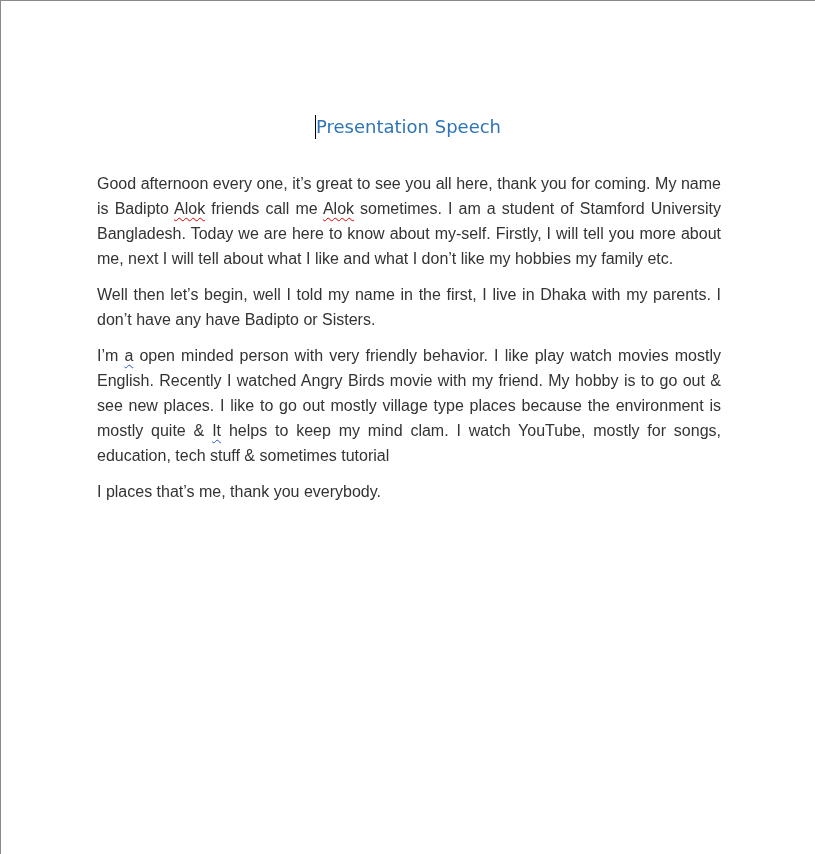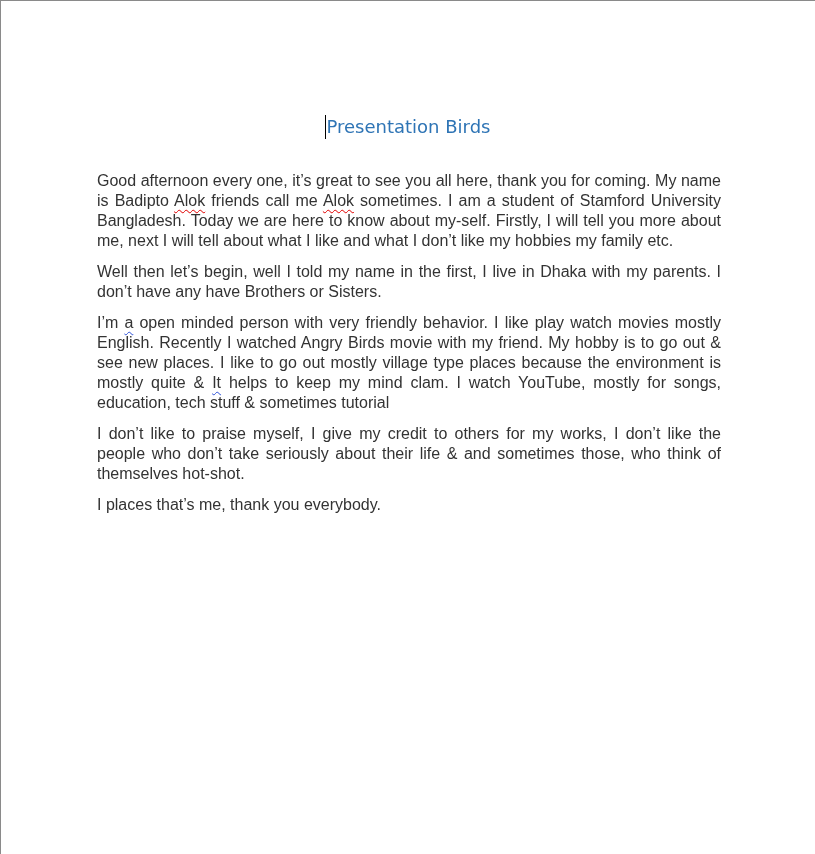--- a/index.html
+++ b/index.html
@@ -48,21 +48,21 @@
     height: 24px;
     background: #000000;
   }
   .body-text {
     position: absolute;
     left: 96px;
     top: 170px;
     width: 624px;
     font-family: "Liberation Sans", sans-serif;
     font-size: 16px;
-    line-height: 20px;
+    line-height: 25px;
     color: #333333;
   }
   .para {
     margin: 0 0 11px 0;
     text-align: justify;
   }
   .para.left {
     text-align: left;
   }
   .spell-error {
@@ -76,34 +76,31 @@
     text-underline-offset: 3px;
   }
 </style>
 </head>
 <body>
 
 <div class="page">
   <div class="title-wrap">
     <span class="title">
       <span class="caret"></span>
-      <span>Presentation Birds</span>
+      <span>Presentation Speech</span>
     </span>
   </div>
 
   <div class="body-text">
     <p class="para">
       <span>Good afternoon every one, it’s great to see you all here, thank you for coming. My name is Badipto </span><span class="spell-error">Alok</span><span> friends call me </span><span class="spell-error">Alok</span><span> sometimes. I am a student of Stamford University Bangladesh. Today we are here to know about my-self. Firstly, I will tell you more about me, next I will tell about what I like and what I don’t like my hobbies my family etc.</span>
     </p>
     <p class="para">
-      <span>Well then let’s begin, well I told my name in the first, I live in Dhaka with my parents.  I don’t have any have Brothers or Sisters.</span>
+      <span>Well then let’s begin, well I told my name in the first, I live in Dhaka with my parents.  I don’t have any have Badipto or Sisters.</span>
     </p>
     <p class="para">
       <span>I’m </span><span class="grammar-error">a</span><span> open minded person with very friendly behavior. I like play watch movies mostly English. Recently I watched Angry Birds movie with my friend. My hobby is to go out &amp; see new places. I like to go out mostly village type places because the environment is mostly quite &amp; </span><span class="grammar-error">It</span><span> helps to keep my mind clam. I watch YouTube, mostly for songs, education, tech stuff &amp; sometimes tutorial</span>
-    </p>
-    <p class="para">
-      <span>I don’t like to praise myself, I give my  credit to others for my works, I don’t like the people who don’t take seriously about their life &amp; and sometimes those, who think of themselves hot-shot.</span>
     </p>
     <p class="para left">
       <span>I places that’s me, thank you everybody.</span>
     </p>
   </div>
 </div>
 
 </body></html>

